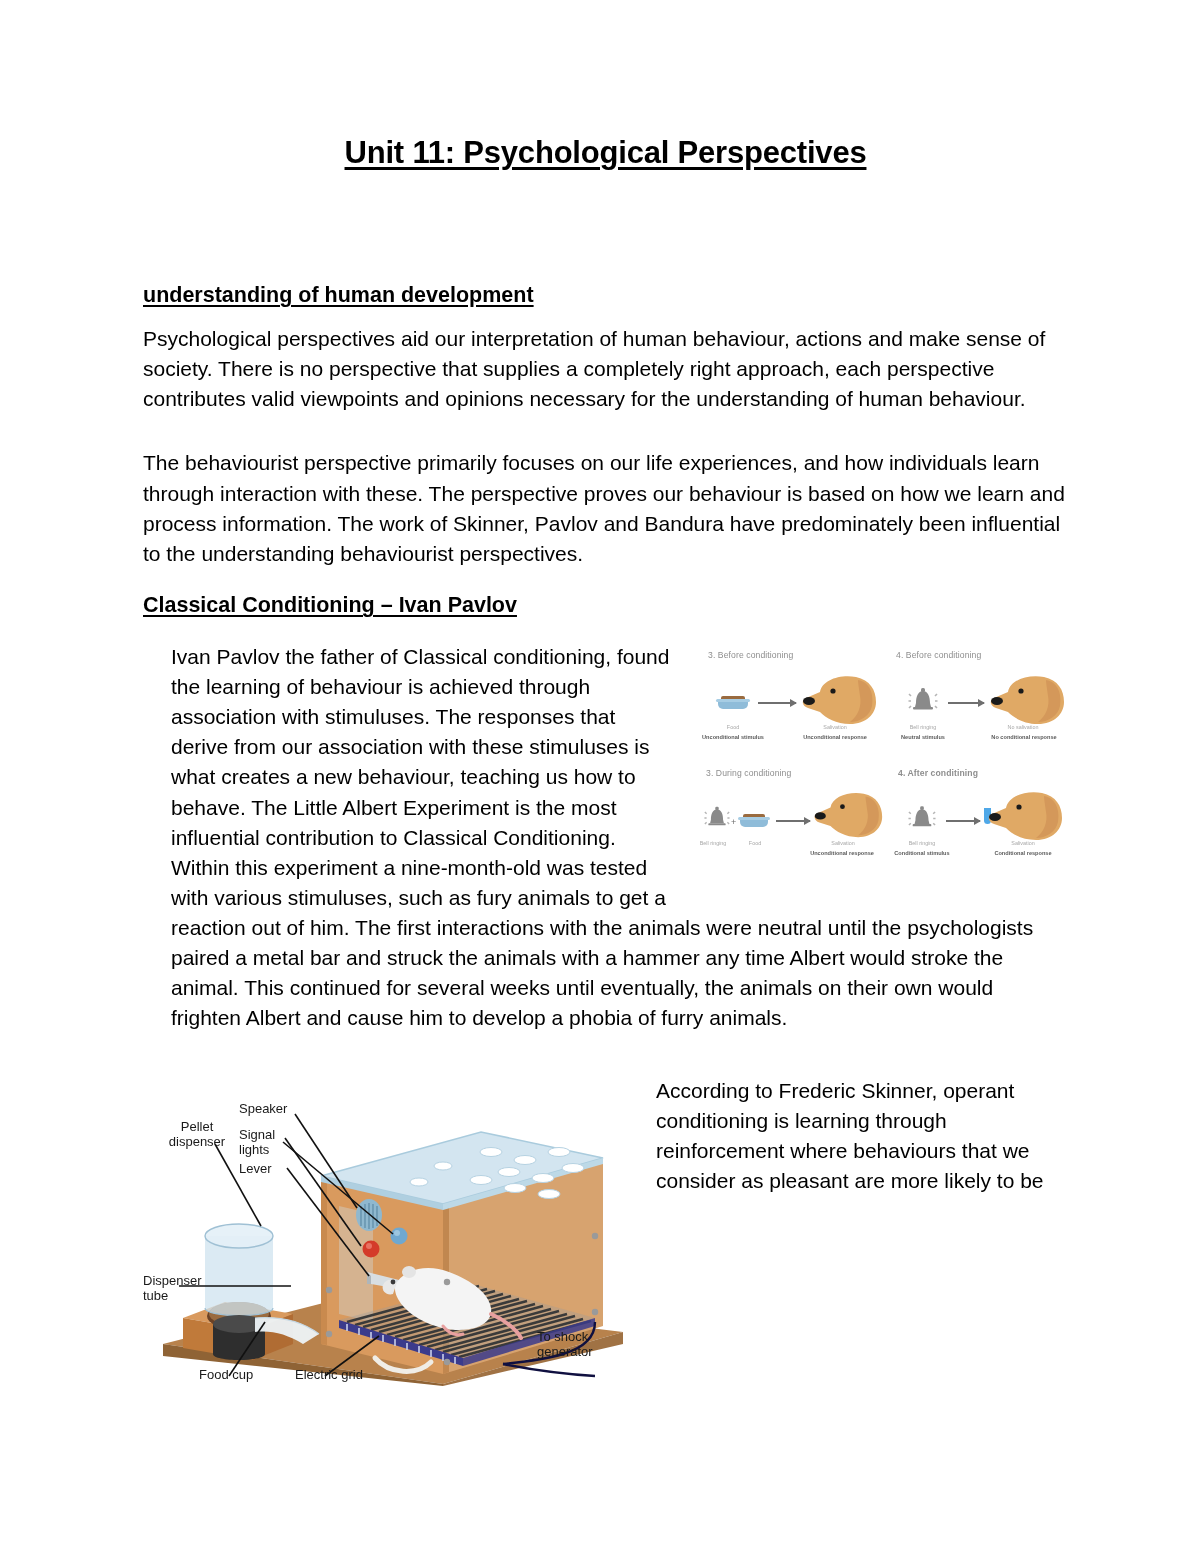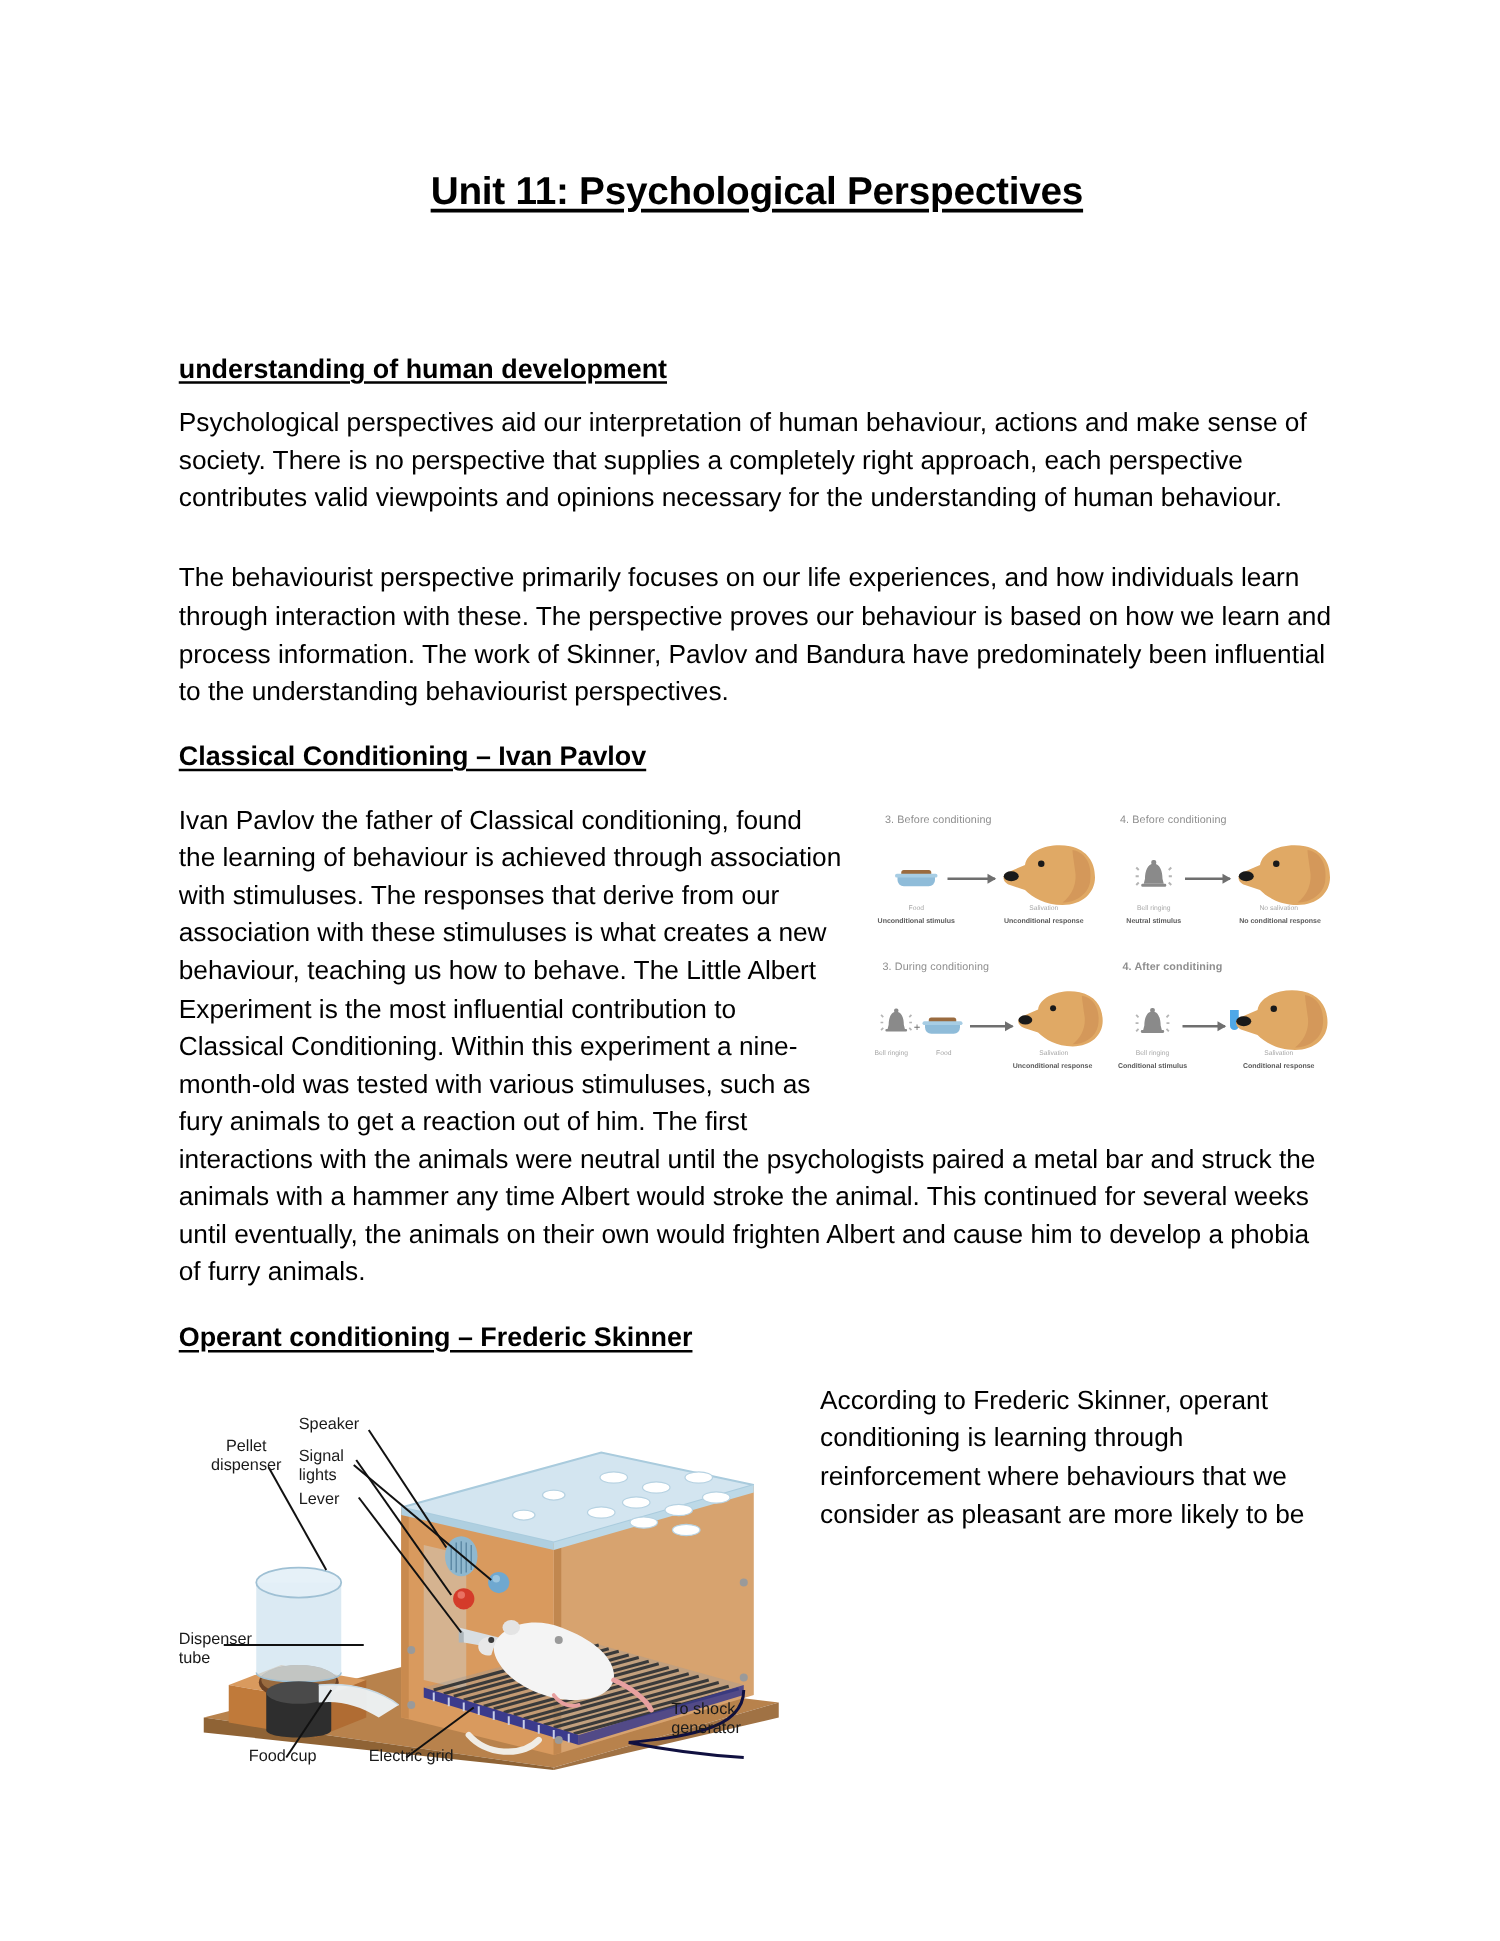--- a/index.html
+++ b/index.html
@@ -59,21 +59,21 @@
 
   
   .pavlov-wrap { position: relative; overflow: hidden; }
   .pavlov-fig {
     float: right;
     width: 372px;
     height: 232px;
     margin: 8px 0 4px 22px;
     position: relative;
   }
-  .pavlov-text { font-size: 21px; line-height: 1.435; }
+  .pavlov-text { font-size: 21px; line-height: 1.435; margin-left: 28px; }
 
   
   .pv-panel { position: absolute; width: 186px; height: 116px; }
   .pv-title {
     font-size: 8.6px;
     color: #8e8e8e;
     font-family: "Liberation Sans", sans-serif;
     letter-spacing: 0.1px;
     white-space: nowrap;
   }
@@ -273,21 +273,20 @@
           <div class="pv-sub-b" style="position:absolute;left:98px;top:82px;width:78px;">Conditional response</div>
         </div>
 
       </div>
 
       <p class="para pavlov-text">Ivan Pavlov the father of Classical conditioning, found the learning of behaviour is achieved through association with stimuluses. The responses that derive from our association with these stimuluses is what creates a new behaviour, teaching us how to behave. The Little Albert Experiment is the most influential contribution to Classical Conditioning. Within this experiment a nine-month-old was tested with various stimuluses, such as fury animals to get a reaction out of him. The first interactions with the animals were neutral until the psychologists paired a metal bar and struck the animals with a hammer any time Albert would stroke the animal. This continued for several weeks until eventually, the animals on their own would frighten Albert and cause him to develop a phobia of furry animals.</p>
     </div>
 
     <div class="spacer-md"></div>
 
-    <div class="h-section">Operant conditioning – Frederic Skinner</div>
 
     <div class="spacer-md"></div>
 
     <div class="skinner-wrap">
 
       <div class="skinner-fig">
         <svg width="495" height="300" viewBox="0 0 495 300">
 
           <polygon points="20,258 300,298 480,246 200,212" fill="#B8824C"></polygon>
           <polygon points="20,258 20,270 300,300 300,298" fill="#8F6335"></polygon>

